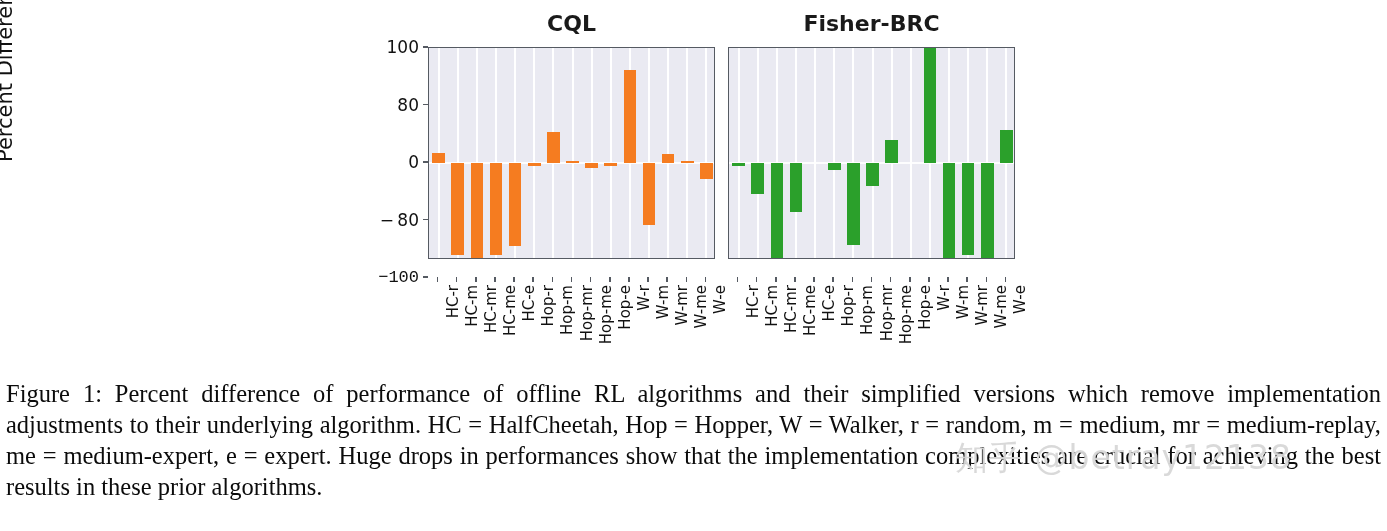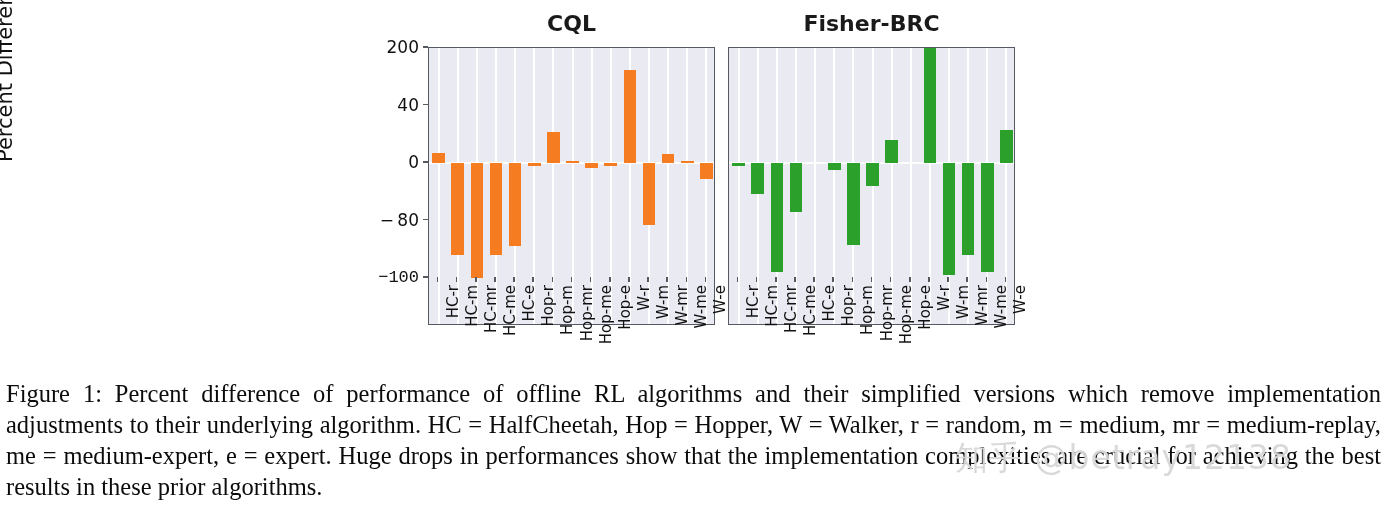--- a/index.html
+++ b/index.html
@@ -15,21 +15,21 @@
   #figure{
     position:absolute;
     left:0; top:0;
     width:1387px; height:360px;
   }
 
   .panel{
     position:absolute;
     top:47px;
     width:287px;
-    height:278px;
+    height:212px;
     font-weight:bold;
   }
   #panel-cql{ left:428px; }
   #panel-fbrc{ left:728px;border-radius:6px; }
 
   .panel-title{
     position:absolute;
     left:0; right:0;
     top:-36px;
     text-align:center;
@@ -274,23 +274,23 @@
     <div class="xtickmark" style="left: 928.15px; top: 277px;"></div>
     <div class="xtick" style="left: 934.9px; top: 285px;">W-r</div>
     <div class="xtickmark" style="left: 947.283px; top: 277px;"></div>
     <div class="xtick" style="left: 954.033px; top: 285px;">W-m</div>
     <div class="xtickmark" style="left: 966.417px; top: 277px;"></div>
     <div class="xtick" style="left: 973.167px; top: 285px;">W-mr</div>
     <div class="xtickmark" style="left: 985.55px; top: 277px;"></div>
     <div class="xtick" style="left: 992.3px; top: 285px;">W-me</div>
     <div class="xtickmark" style="left: 1004.68px; top: 277px;"></div>
     <div class="xtick" style="left: 1011.43px; top: 285px;">W-e</div>
-    <div class="ytick" style="right: 968px; top: 47px;">200</div>
+    <div class="ytick" style="right: 968px; top: 47px;">100</div>
     <div class="ytickmark" style="left: 423px; top: 46.25px;"></div>
-    <div class="ytick" style="right: 968px; top: 104.5px;">40</div>
+    <div class="ytick" style="right: 968px; top: 104.5px;">80</div>
     <div class="ytickmark" style="left: 423px; top: 103.75px;"></div>
     <div class="ytick" style="right: 968px; top: 162px;">0</div>
     <div class="ytickmark" style="left: 423px; top: 161.25px;"></div>
     <div class="ytick" style="right: 968px; top: 219.5px;">− 80</div>
     <div class="ytickmark" style="left: 423px; top: 218.75px;"></div>
     <div class="ytick" style="right: 968px; top: 277px; font-family: Liberation Mono, monospace;">−100</div>
     <div class="ytickmark" style="left: 423px; top: 276.25px;"></div>
   </div>
 
 <div id="caption">Figure 1: Percent difference of performance of offline RL algorithms and their simplified versions which remove implementation adjustments to their underlying algorithm. HC = HalfCheetah, Hop = Hopper, W = Walker, r = random, m = medium, mr = medium-replay, me = medium-expert, e = expert. Huge drops in performances show that the implementation complexities are crucial for achieving the best results in these prior algorithms.</div>

